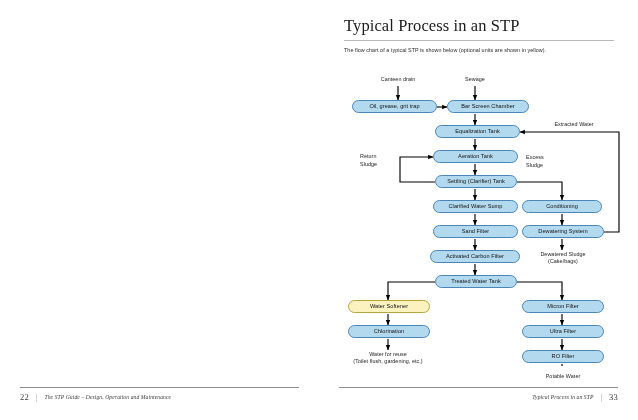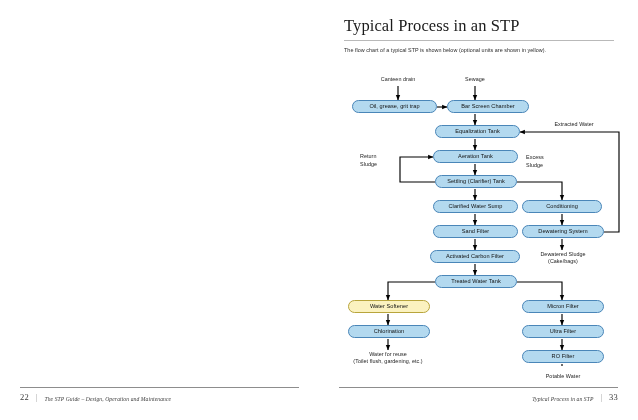--- a/index.html
+++ b/index.html
@@ -30,21 +30,21 @@
 
   
   .footer {
     position: absolute;
     bottom: 18px;
     left: 20px;
     right: 20px;
     border-top: 1px solid #8d8d8d;
     padding-top: 4px;
     display: flex;
-    align-items: flex-end;
+    align-items: center;
     font-family: "Liberation Serif", serif;
     color: #3a3a3a;
   }
   .footer-right { justify-content: flex-end; }
   .footer .pno {
     font-size: 8.5px;
     letter-spacing: .2px;
   }
   .footer .sep {
     font-size: 8px;

